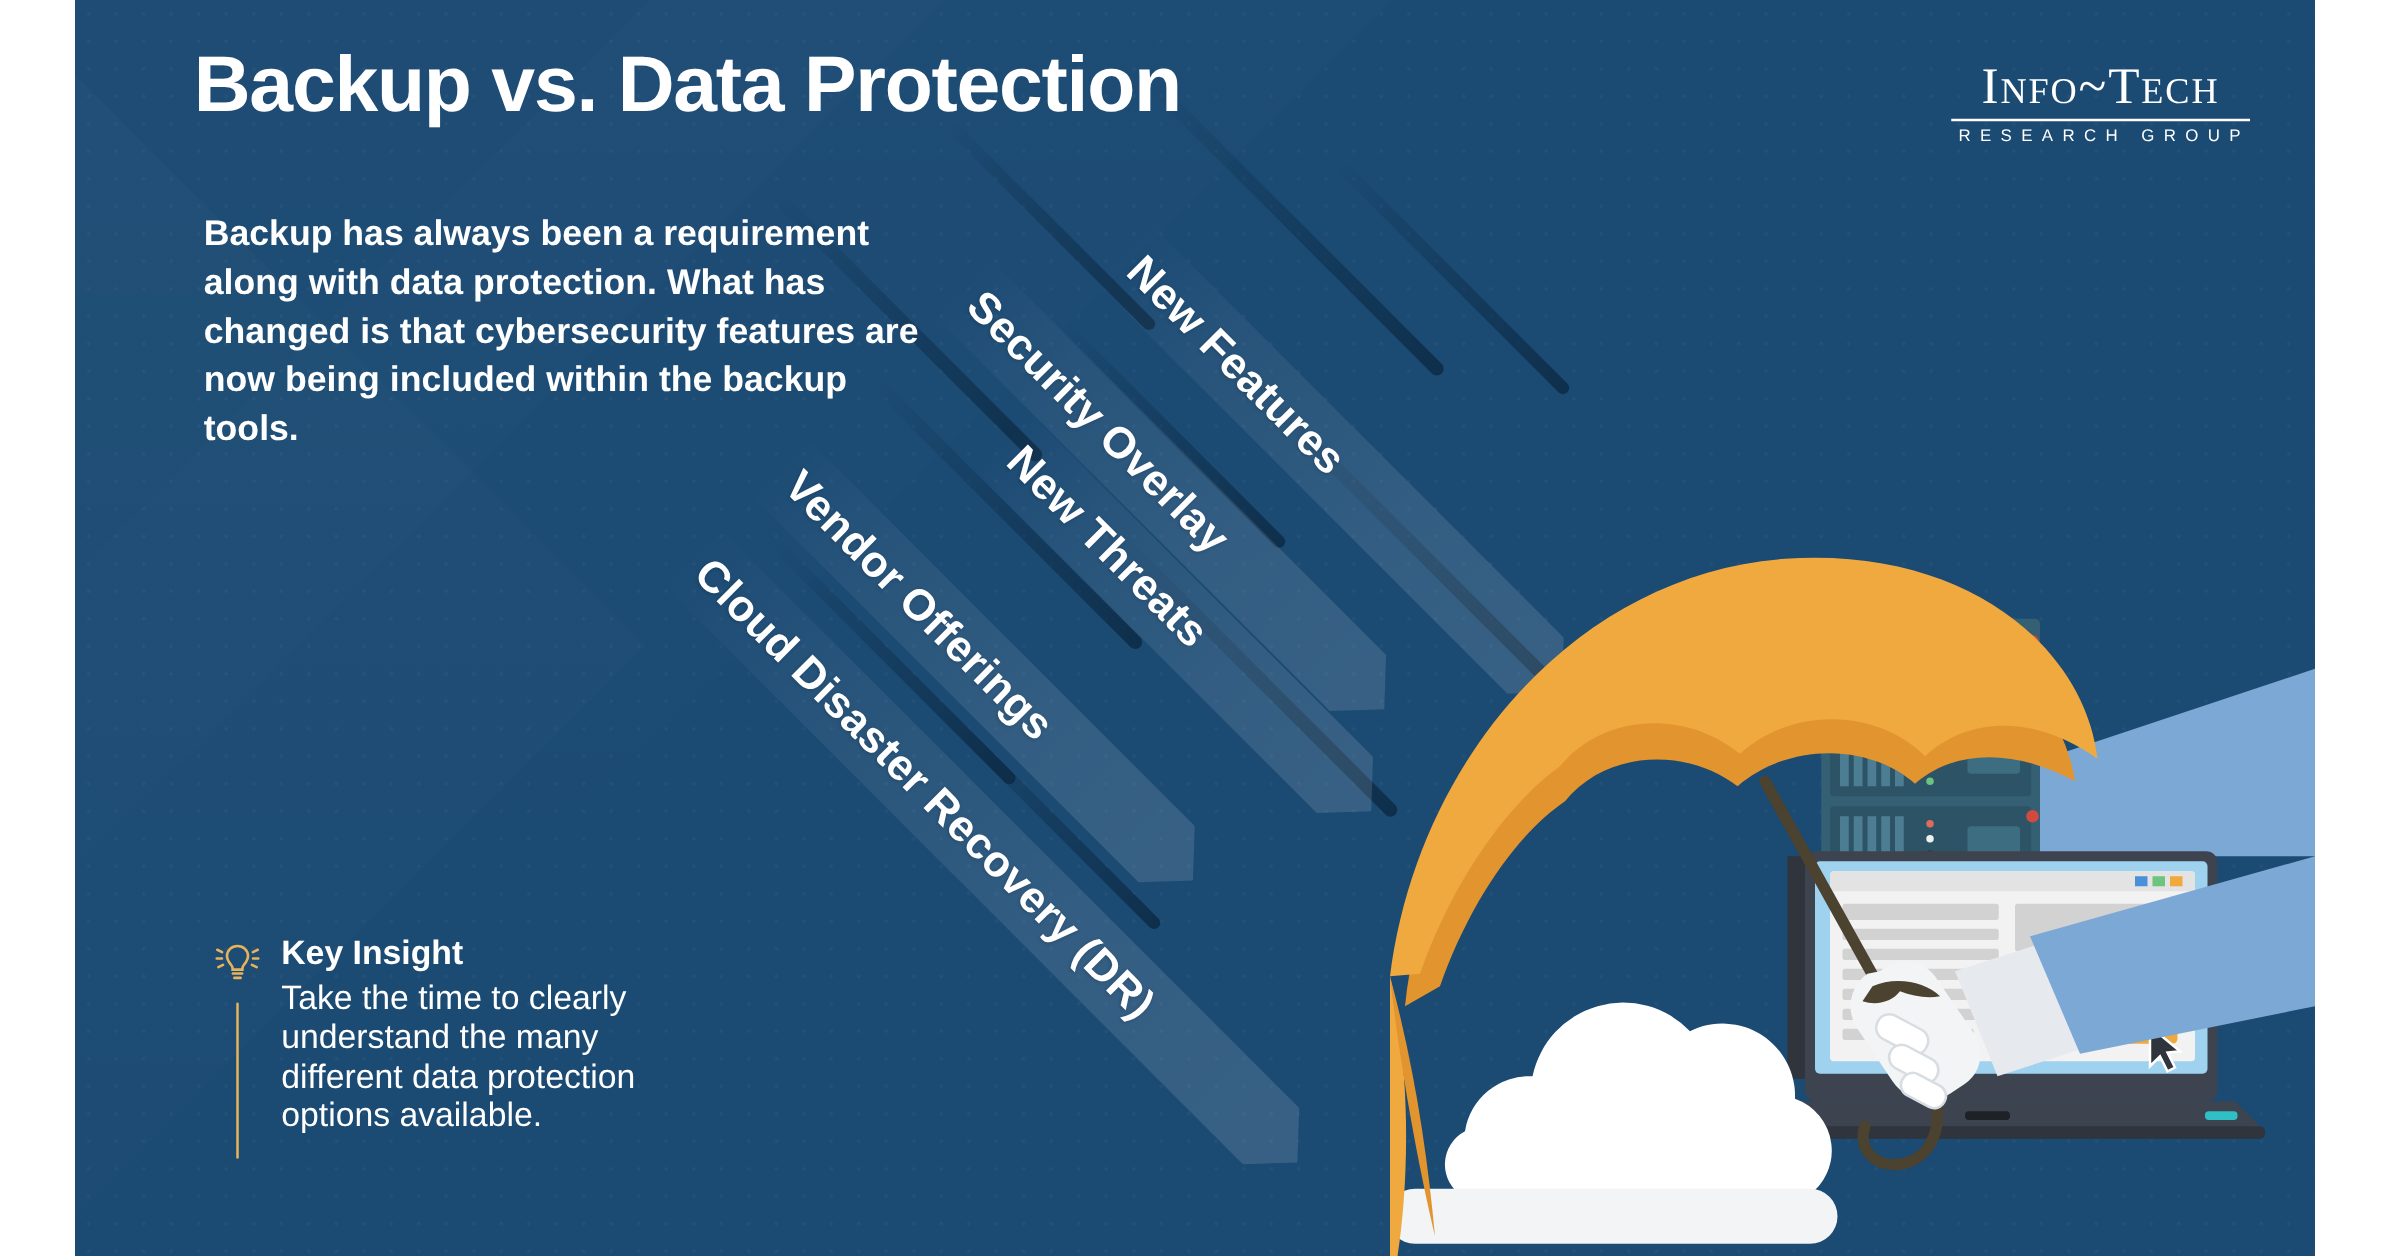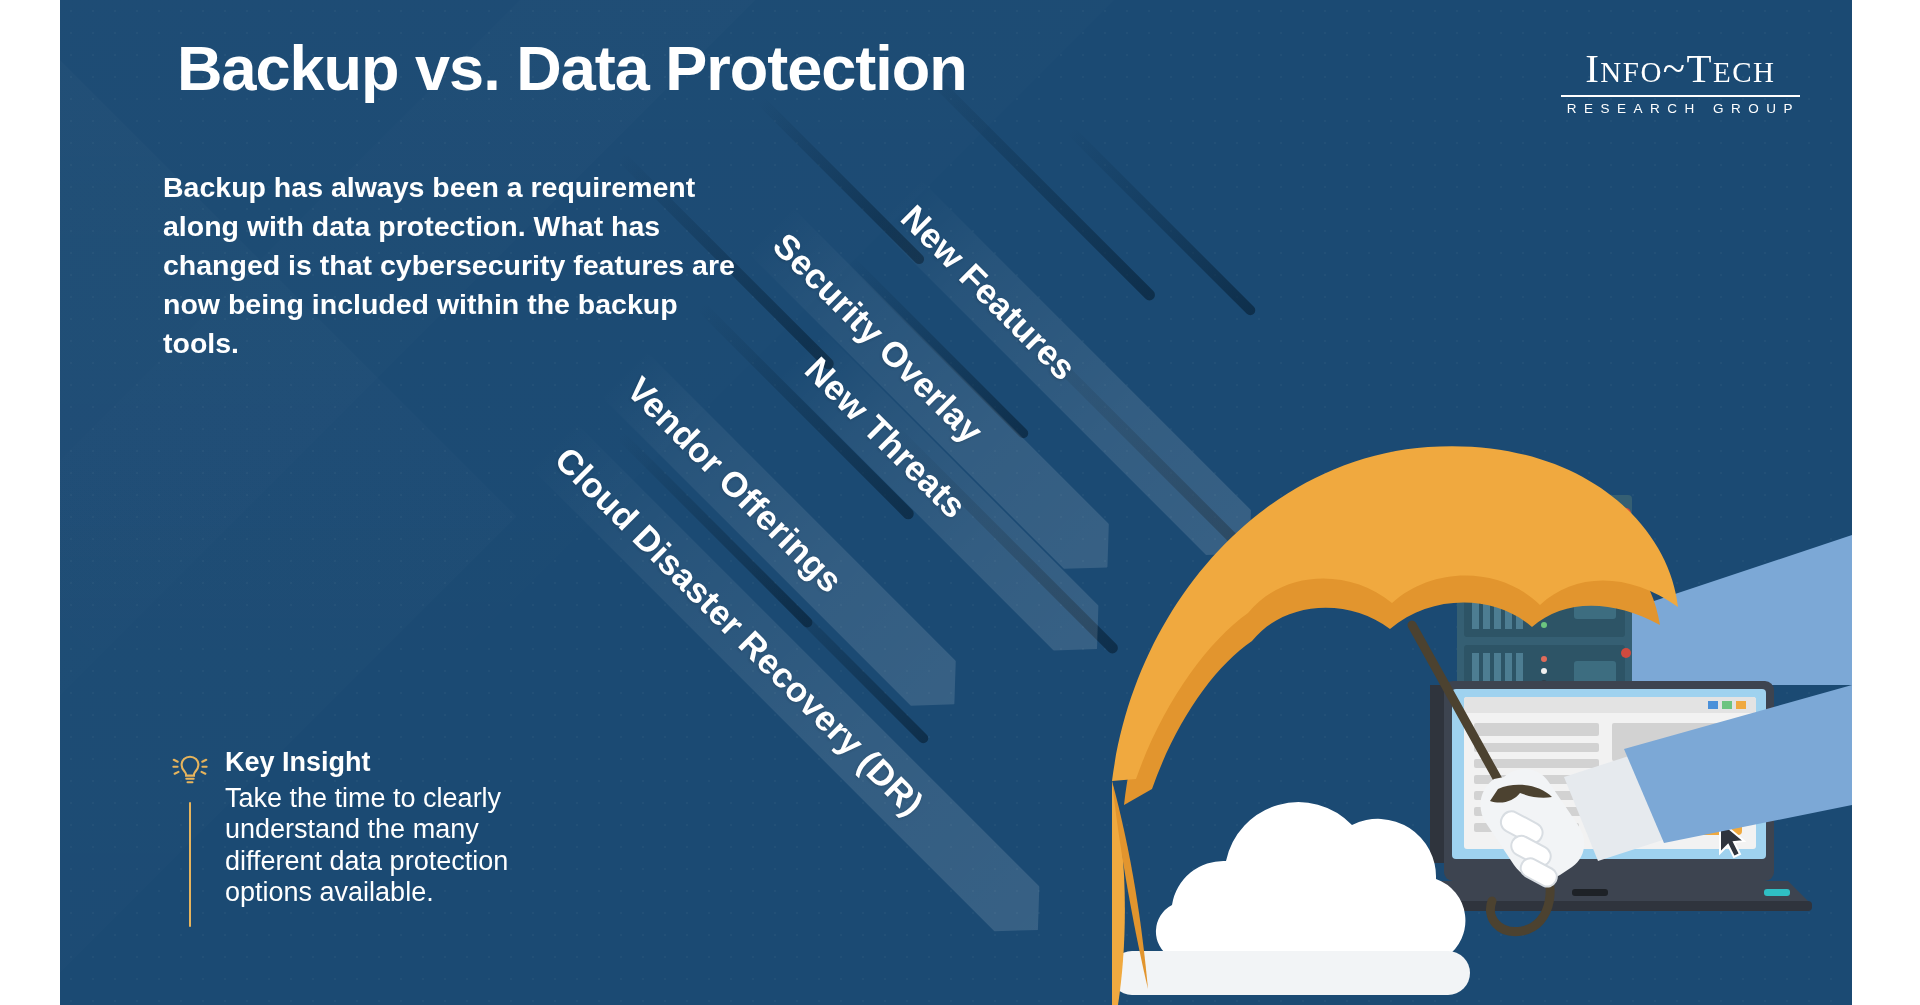--- a/index.html
+++ b/index.html
@@ -62,21 +62,21 @@
     position:absolute;
     border-radius:999px;
     transform-origin:left center;
     transform:rotate(45deg);
     background:linear-gradient(90deg, rgba(10,38,62,0.0) 0%, rgba(10,38,62,0.55) 75%, rgba(10,38,62,0.75) 100%);
     pointer-events:none;
   }
 
   
   #title {
-    position:absolute; left:117px; top:34px;
+    position:absolute; left:95px; top:34px;
     color:#ffffff;
     font-size:63px;
     font-weight:700;
     letter-spacing:-1px;
     line-height:1.08;
   }
   #intro {
     position:absolute; left:103px; top:168px; width:595px;
     color:#ffffff;
     font-size:28.5px;

